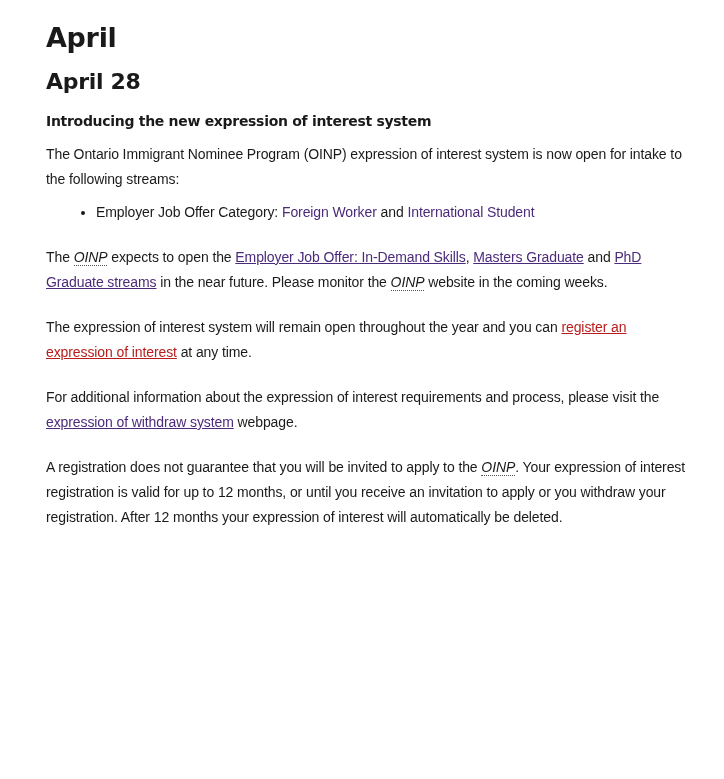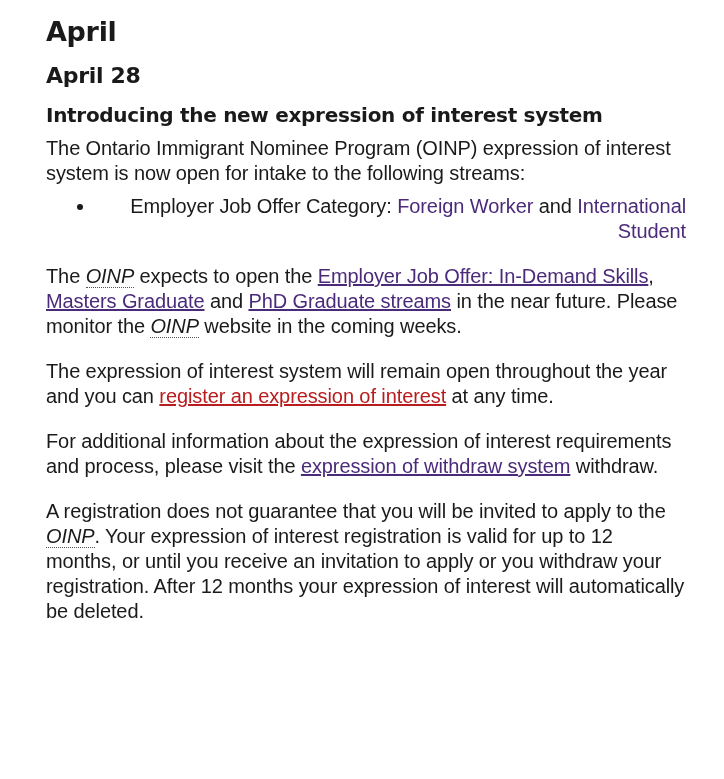--- a/index.html
+++ b/index.html
@@ -1,44 +1,44 @@
 <!DOCTYPE html>
 <html><head>
 <meta charset="utf-8">
 <style>
   html, body { margin: 0; padding: 0; background: #ffffff; }
   body {
     width: 724px; height: 779px; overflow: hidden;
     font-family: "Liberation Sans", "DejaVu Sans", sans-serif;
     color: #1a1a1a;
   }
-  .page { padding: 4px 0 0 46px; width: 640px; }
+  .page { padding: 10px 0 0 46px; width: 640px; }
   h1 {
     font-family: "DejaVu Sans", sans-serif;
     font-size: 27px; font-weight: bold; margin: 0; padding-top: 12px;
     line-height: 32px; letter-spacing: -0.3px; color: #1a1a1a;
   }
   h2 {
     font-family: "DejaVu Sans", sans-serif;
     font-size: 22px; font-weight: bold; margin: 14px 0 8px 0;
     line-height: 28px; letter-spacing: -0.3px; color: #1a1a1a;
   }
   h3 {
     font-family: "DejaVu Sans", sans-serif;
-    font-size: 20px; font-weight: bold; margin: 12px 0 0 0;
+    font-size: 14px; font-weight: bold; margin: 12px 0 0 0;
     line-height: 26px; letter-spacing: -0.3px; color: #1a1a1a;
   }
   p, li {
-    font-size: 20px; line-height: 25px; color: #1a1a1a;
+    font-size: 14px; line-height: 25px; color: #1a1a1a;
     letter-spacing: -0.1px;
   }
   p { margin: 0; }
   p.first { margin-top: 8px; }
   p.gap { margin-top: 20px; }
-  ul { margin: 8px 0 0 0; padding-left: 50px; list-style: disc; text-align: right; }
+  ul { margin: 8px 0 0 0; padding-left: 50px; list-style: disc; }
   a.visited { color: #4b2a7a; text-decoration: underline; text-align: center; }
   a.plain-link { color: #4b2a7a; text-decoration: none; }
   a.unvisited { color: #b91c1c; text-decoration: underline; }
   abbr {
     text-decoration: none;
     border-bottom: 1.5px dotted #555;
     cursor: help;
     font-style: italic;
   }
   .tight { letter-spacing: -1.2px; word-spacing: -2px; }
@@ -57,17 +57,17 @@
     <li>
       <span>Employer Job Offer Category: </span><a href="#" class="plain-link">Foreign Worker</a><span> and </span><a href="#" class="plain-link">International Student</a>
     </li>
   </ul>
 
   <p class="gap"><span>The </span><abbr>OINP</abbr><span> expects to open the </span><a href="#" class="visited">Employer Job Offer: In-Demand Skills</a><span>, </span><a href="#" class="visited">Masters Graduate</a><span> and </span><a href="#" class="visited">PhD Graduate streams</a><span> in the near future. Please monitor the </span><abbr>OINP</abbr><span> website in the coming weeks.</span></p>
 
   <p class="gap"><span>The expression of interest system will remain open throughout the year and you can </span><a href="#" class="unvisited">register an expression of interest</a><span> at any time.</span></p>
 
 
-  <p class="gap"><span>For additional information about the expression of interest requirements and process, please visit the </span><a href="#" class="visited">expression of withdraw system</a><span> withdraw.</span></p>
+  <p class="gap"><span>For additional information about the expression of interest requirements and process, please visit the </span><a href="#" class="visited">expression of withdraw system</a><span> webpage.</span></p>
 
 
   <p class="gap"><span>A registration does not guarantee that you will be invited to apply to the </span><abbr>OINP</abbr><span>. Your expression of interest registration is valid for up to 12 months, or until you receive an invitation to apply or you withdraw your registration. After 12 months your expression of interest will automatically be deleted.</span></p>
 </div>
 
 </body></html>

